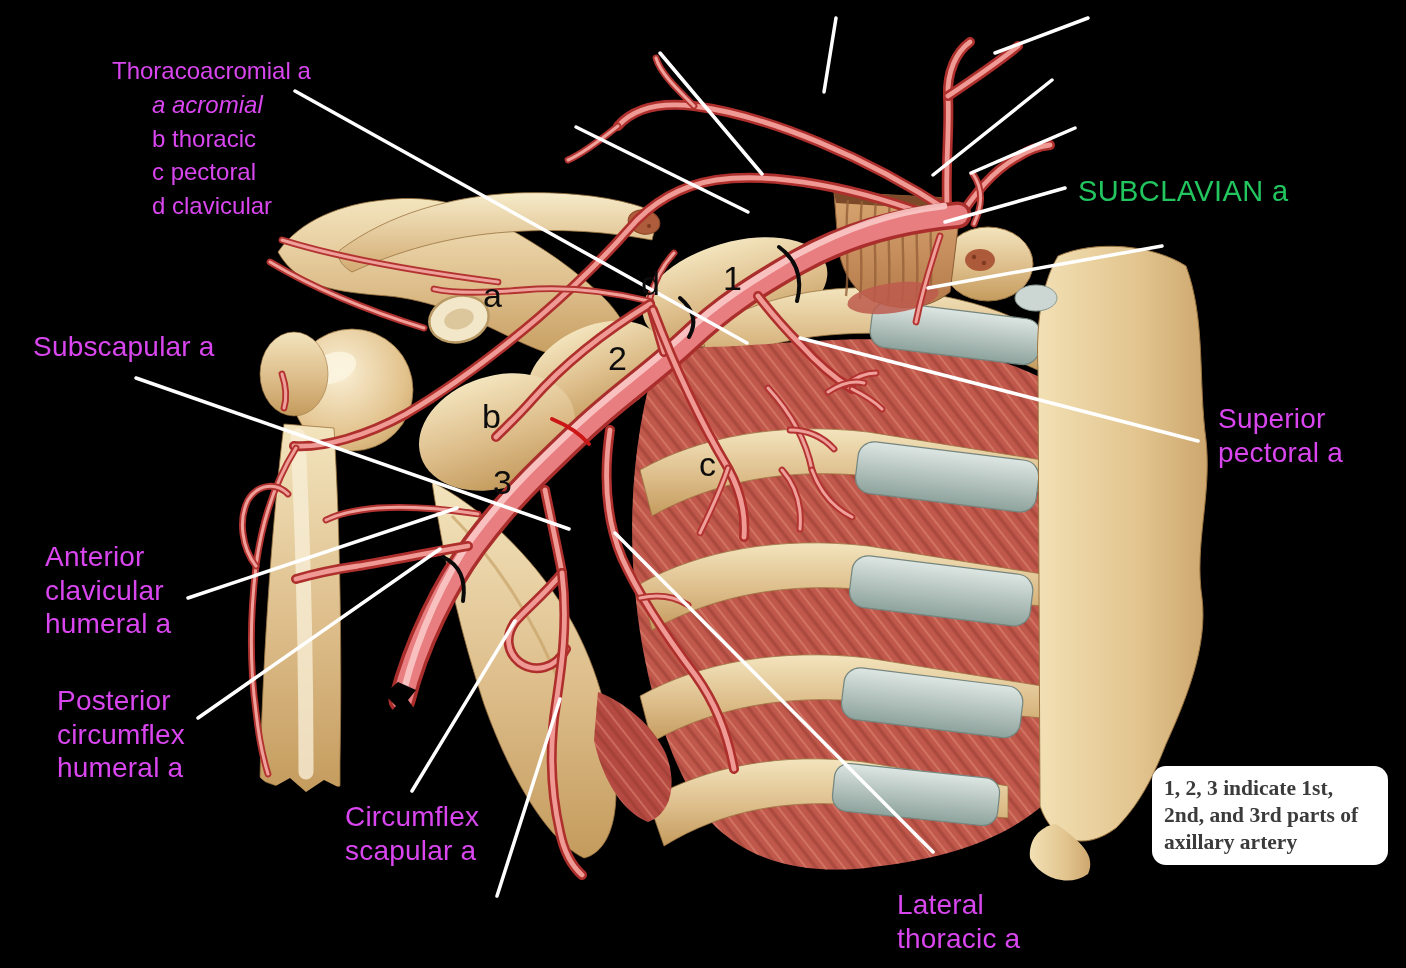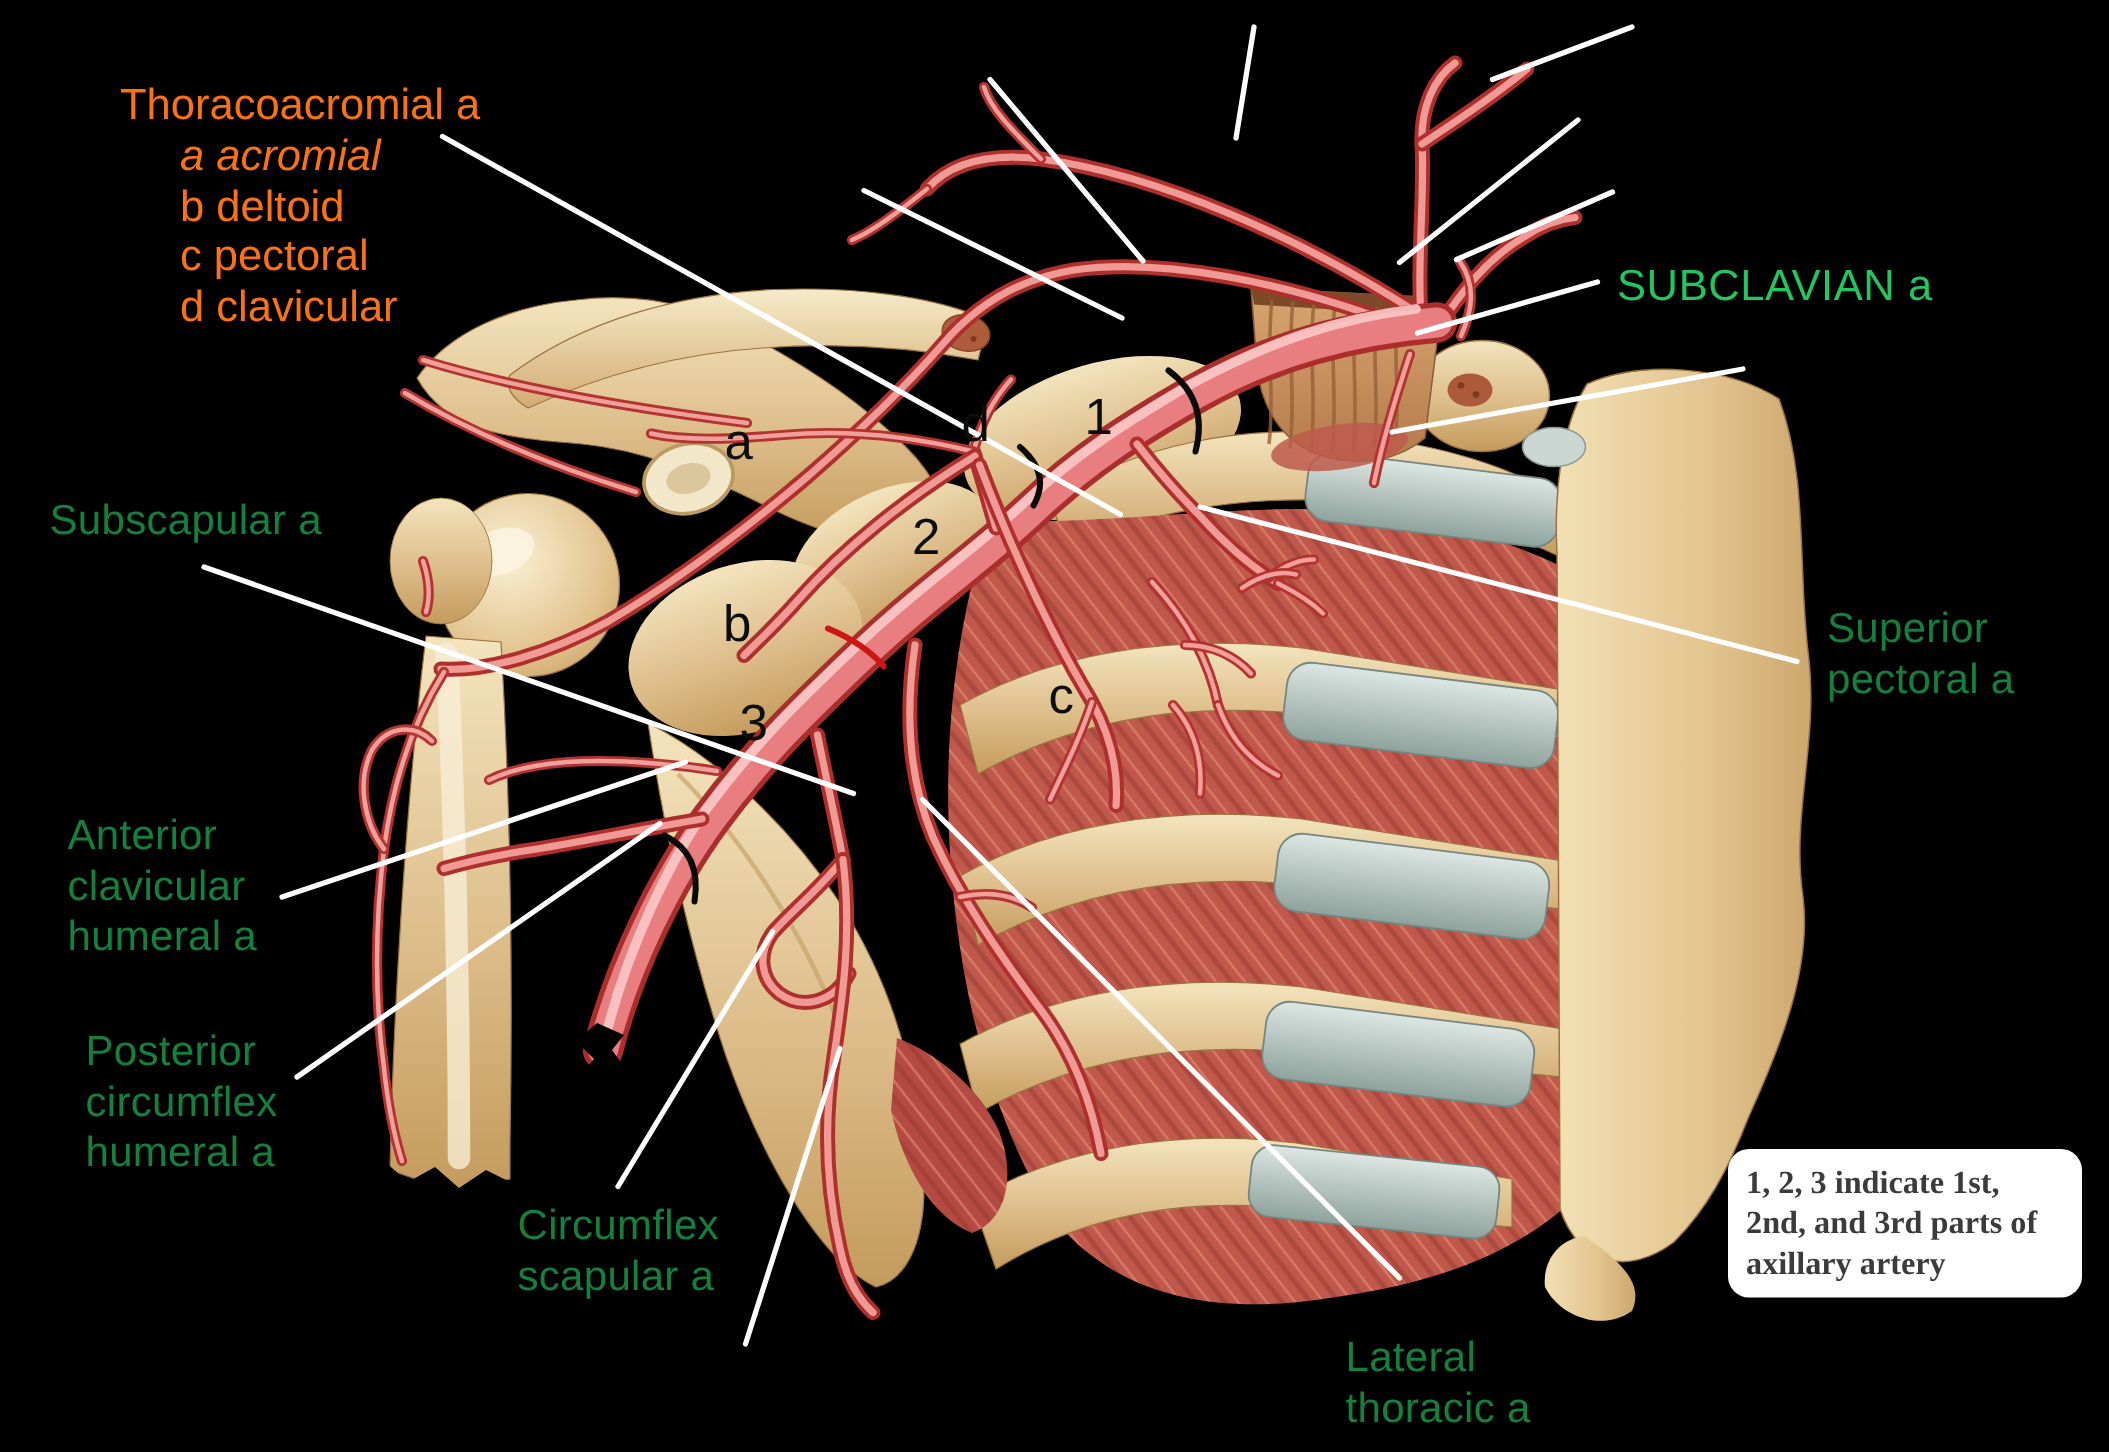--- a/index.html
+++ b/index.html
@@ -1,21 +1,21 @@
 <!DOCTYPE html>
 <html><head>
 <meta charset="utf-8">
 <style>
   html,body{margin:0;padding:0;background:#000;}
   .stage{position:relative;width:1406px;height:968px;background:#000;overflow:hidden;
          font-family:"Liberation Sans","DejaVu Sans",sans-serif;}
   svg.art{position:absolute;left:0;top:0;}
-  .lbl{position:absolute;color:#15803d;font-size:28px;line-height:33.5px;
+  .lbl{position:absolute;color:#d946ef;font-size:28px;line-height:33.5px;
        white-space:pre-line;letter-spacing:.2px;}
-  .lbl-sub{position:absolute;color:#f97316;font-size:29px;line-height:33.5px;}
+  .lbl-sub{position:absolute;color:#d946ef;font-size:24px;line-height:33.5px;margin-left:32px;}
   .lbl-teal{position:absolute;font-size:29px;letter-spacing:.4px;}
   .mk{position:absolute;color:#0d0d0d;font-size:34px;line-height:34px;}
   .legend{position:absolute;left:1152px;top:766px;width:212px;background:#ffffff;
           border-radius:14px;padding:9px 12px;color:#3b3b3b;
           font-family:"Liberation Serif","DejaVu Serif",serif;
           font-weight:bold;font-size:21.5px;line-height:27px;white-space:pre-line;}
   
   .d2{stroke:#ae2f2c;stroke-width:10;fill:none;stroke-linecap:round;stroke-linejoin:round}
   .l2{stroke:#ef9a95;stroke-width:4.8;fill:none;stroke-linecap:round;stroke-linejoin:round}
   .d1{stroke:#b23330;stroke-width:6.8;fill:none;stroke-linecap:round;stroke-linejoin:round}
@@ -258,21 +258,21 @@
     <line class="ld" x1="198" y1="718" x2="440" y2="549"></line>
     <line class="ld" x1="412" y1="791" x2="515" y2="621"></line>
     <line class="ld" x1="497" y1="896" x2="560" y2="699"></line>
     <line class="ld" x1="933" y1="852" x2="615" y2="533"></line>
   </g>
 </svg>
 
 <div class="lbl-sub" style="left:80px;top:54px;">Thoracoacromial a</div>
 <div style="position:absolute;left:120px;top:88px;">
   <div class="lbl-sub" style="position:static;font-style:italic;">a acromial</div>
-  <div class="lbl-sub" style="position:static;">b deltoid</div>
+  <div class="lbl-sub" style="position:static;">b thoracic</div>
   <div class="lbl-sub" style="position:static;">c pectoral</div>
   <div class="lbl-sub" style="position:static;">d clavicular</div>
 </div>
 
 <div class="lbl-teal" style="left:1078px;top:175px;color:#22c55e;">SUBCLAVIAN a</div>
 
 <div class="lbl" style="left:33px;top:330px;">Subscapular a</div>
 
 <div class="lbl" style="left:1218px;top:402px;">Superior
 pectoral a</div>

